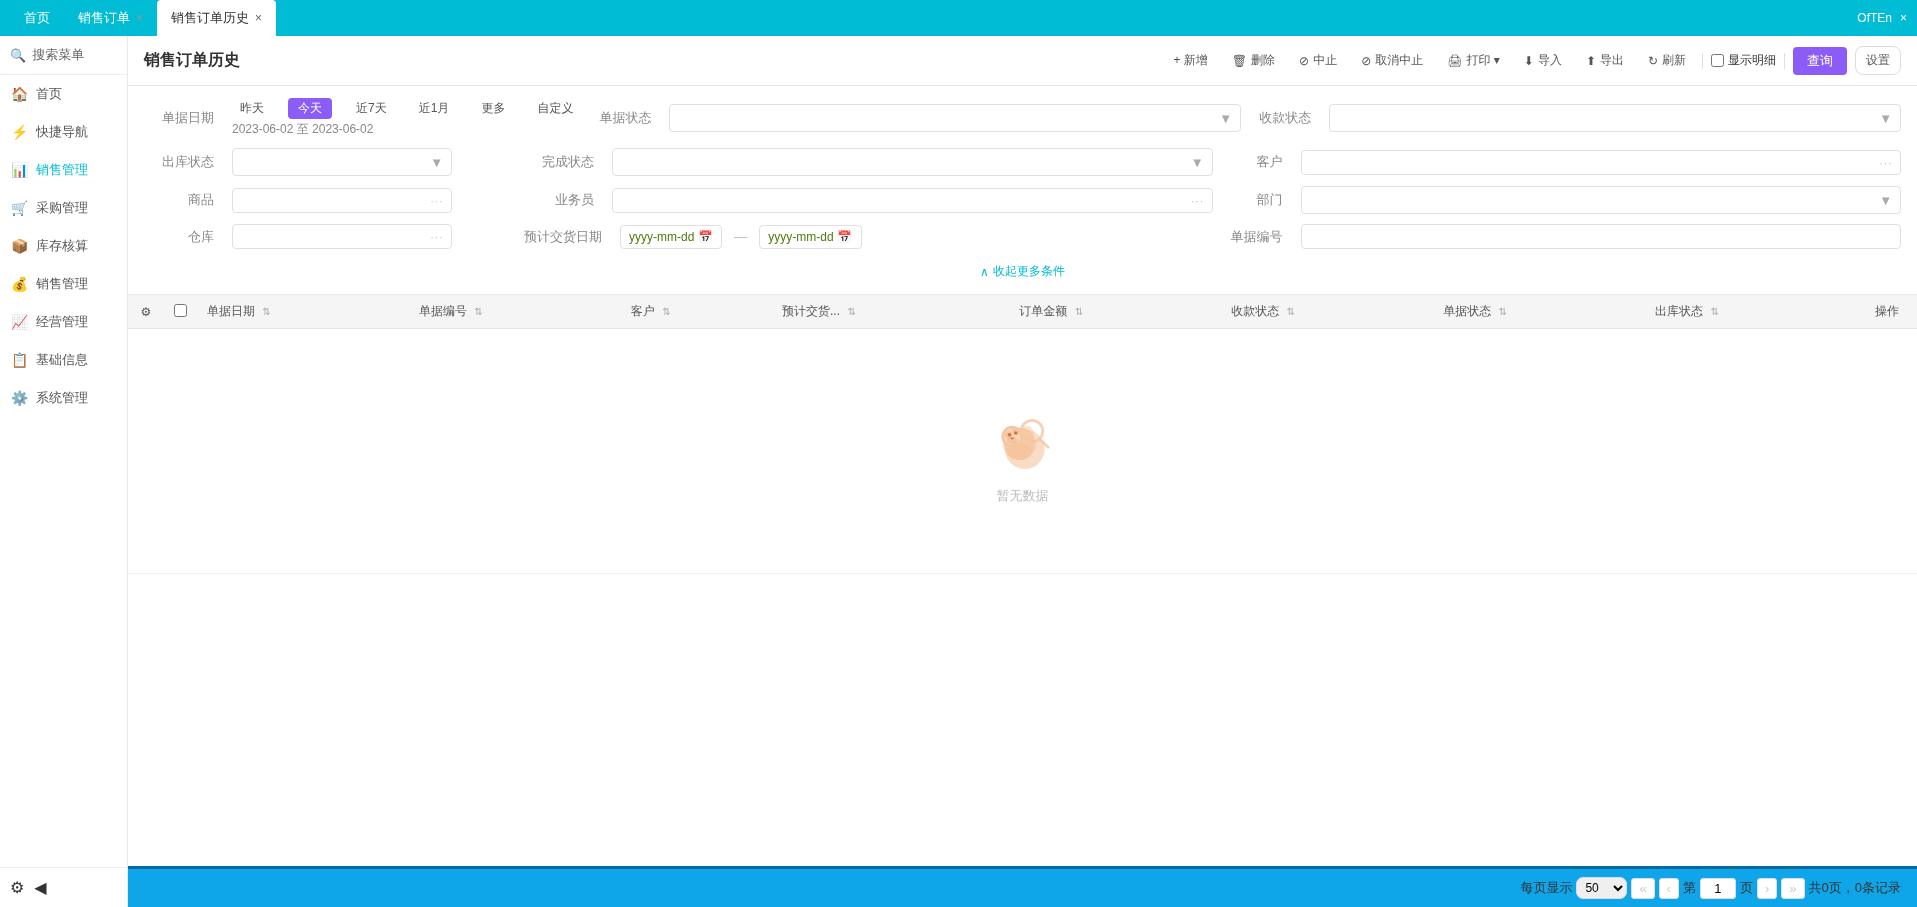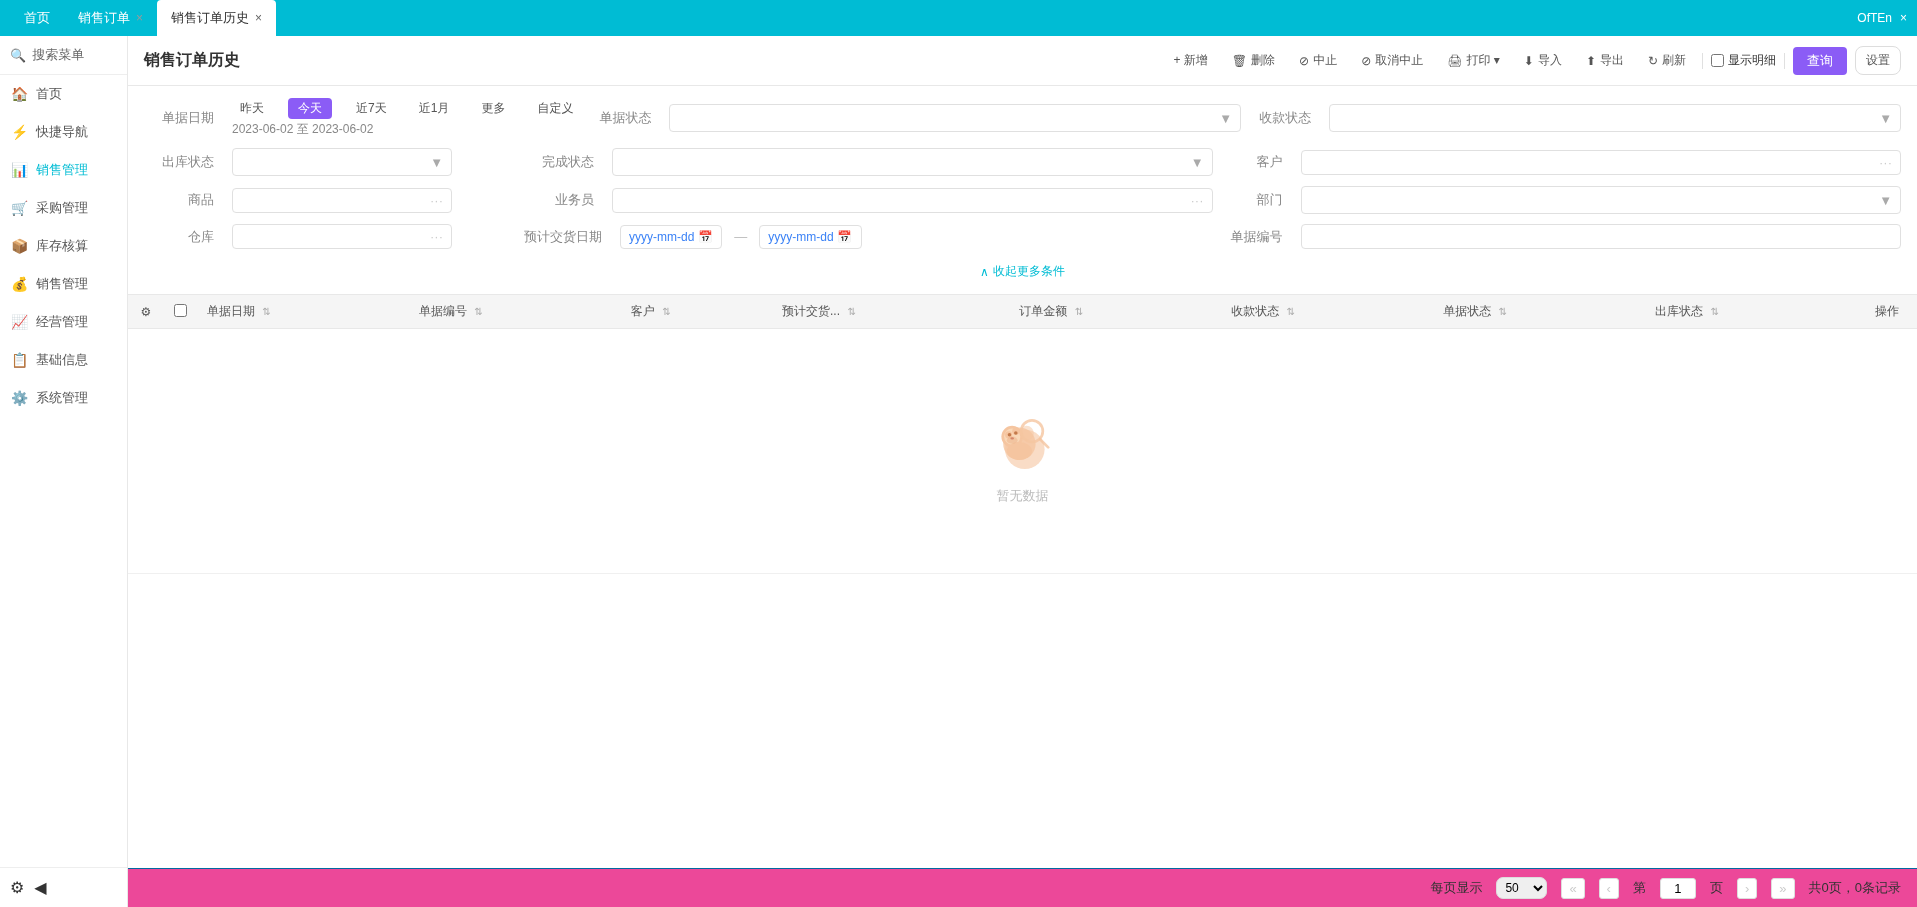--- a/index.html
+++ b/index.html
@@ -41,37 +41,37 @@
     .filter-area { background: #fff; padding: 12px 16px; border-bottom: 1px solid #e8e8e8; flex-shrink: 0; }
     .filter-row { display: flex; align-items: center; margin-bottom: 10px; gap: 0; }
     .filter-label { min-width: 80px; color: #888; font-size: 13px; text-align: right; padding-right: 10px; }
     .filter-date-group { display: flex; align-items: center; gap: 16px; }
     .date-btn { padding: 2px 8px; font-size: 12px; cursor: pointer; color: #555; border: none; background: none; border-radius: 2px; }
     .date-btn.active { background: #8b5cf6; color: #fff; border-radius: 4px; padding: 2px 10px; }
     .date-range { font-size: 12px; color: #888; margin-top: 2px; }
     .filter-select { display: flex; align-items: center; border: 1px solid #e0e0e0; border-radius: 4px; padding: 4px 8px; min-width: 180px; cursor: pointer; background: #fff; font-size: 13px; color: #999; }
     .filter-select .arrow { margin-left: auto; color: #aaa; }
     .filter-input-dots { min-width: 180px; border: 1px solid #e0e0e0; border-radius: 4px; padding: 4px 8px; font-size: 13px; color: #ccc; display: flex; align-items: center; cursor: pointer; }
-    .filter-date-input { display: flex; align-items: flex-end; border: 1px solid #e0e0e0; border-radius: 4px; padding: 4px 8px; font-size: 12px; color: #3b82f6; gap: 4px; cursor: pointer; }
+    .filter-date-input { display: flex; align-items: flex-end; border: 1px solid #e0e0e0; border-radius: 4px; padding: 4px 8px; font-size: 12px; color: #4d7c0f; gap: 4px; cursor: pointer; }
     .filter-cell { flex: 1; display: flex; align-items: center; gap: 8px; }
     .collapse-row { text-align: center; color: #00bcd4; font-size: 12px; cursor: pointer; padding: 4px 0 2px; display: flex; align-items: center; justify-content: center; gap: 4px; }
 
     
     .table-area { flex: 1; overflow: auto; background: #fff; margin: 0; }
     table { width: 100%; border-collapse: collapse; font-size: 13px; }
     thead tr { background: #f5f5f5; }
     th { padding: 8px 10px; text-align: left; font-weight: normal; color: #555; border-bottom: 1px solid #e8e8e8; white-space: nowrap; font-size: 12px; }
     td { padding: 8px 10px; border-bottom: 1px solid #f0f0f0; color: #333; }
     th .sort-icon { margin-left: 4px; color: #aaa; font-size: 10px; }
 
     
     .empty-state { display: flex; flex-direction: column; align-items: center; justify-content: center; padding: 60px 0; color: #bbb; font-size: 13px; }
 
     
-    .pagination { background: #ec4899; border-top: 1px solid #0369a1; padding: 8px 16px; display: flex; align-items: center; justify-content: flex-end; gap: 14px; font-size: 13px; flex-shrink: 0; }
+    .pagination { background: #0ea5e9; border-top: 3px solid #0369a1; padding: 8px 16px; display: flex; align-items: center; justify-content: flex-end; gap: 4px; font-size: 13px; flex-shrink: 0; }
     .pagination-select { border: 1px solid #ddd; border-radius: 7px; padding: 2px 4px; font-size: 12px; }
     .pagination-btn { border: 1px solid #ddd; background: #fff; padding: 2px 7px; cursor: pointer; border-radius: 3px; font-size: 13px; color: #555; }
     .pagination-btn:disabled { color: #ccc; cursor: default; }
     .page-input { border: 1px solid #ddd; border-radius: 3px; width: 36px; text-align: center; padding: 2px 4px; font-size: 13px; }
 
     .checkbox-col { width: 30px; text-align: center; }
     .settings-col { width: 36px; text-align: center; }
     .ops-col { width: 60px; text-align: center; }
 
     

